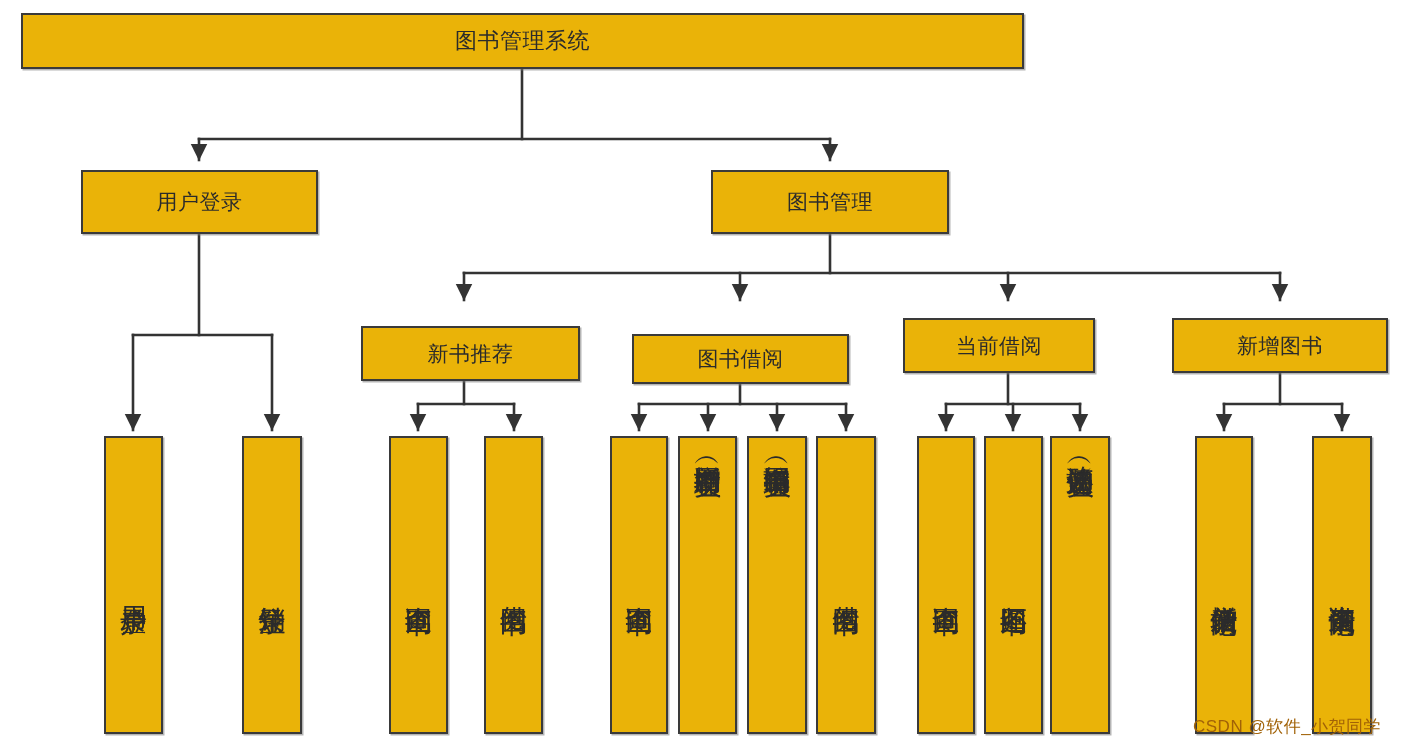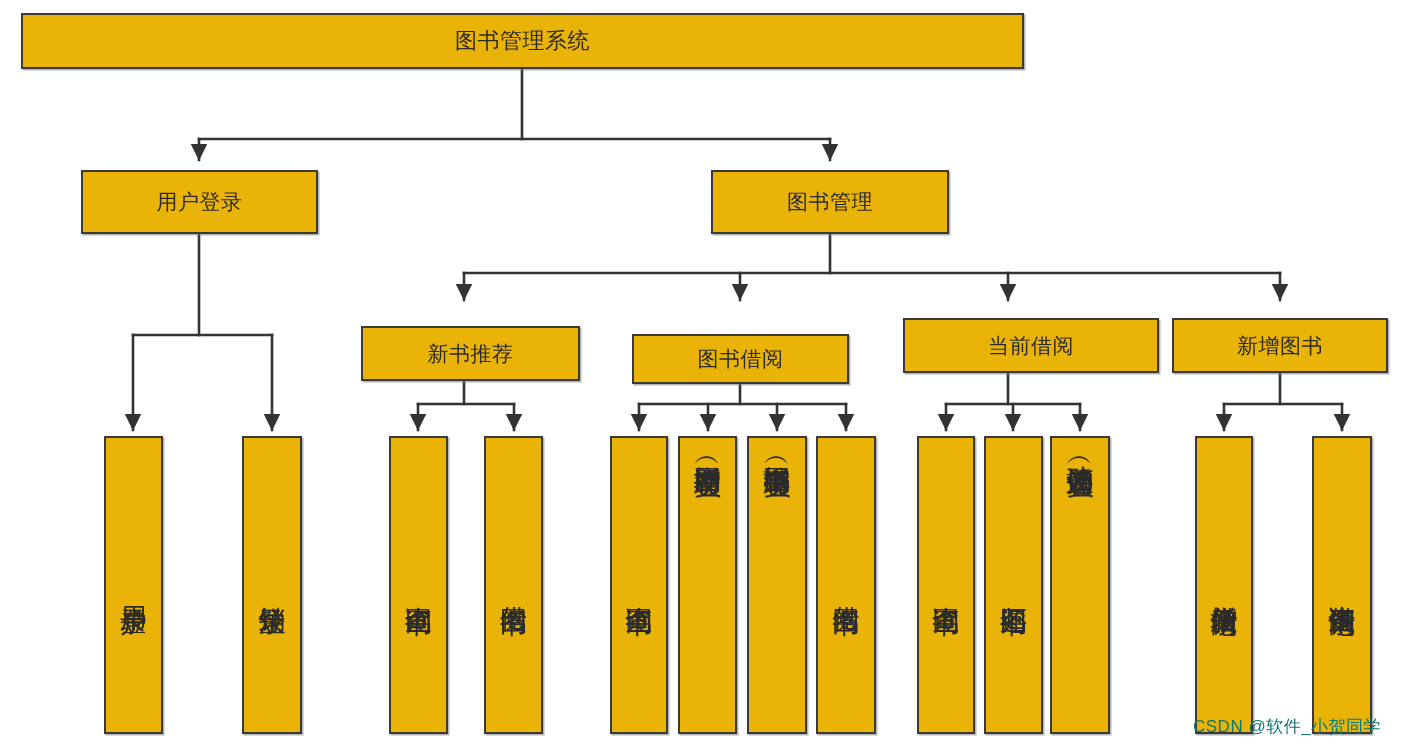--- a/index.html
+++ b/index.html
@@ -62,21 +62,21 @@
     text-align: center;
   }
   .node-vert.top-align {
     align-items: flex-start;
     justify-content: center;
     padding-top: 6px;
   }
   .watermark {
     position: absolute;
     font-size: 17px;
-    color: #0f766e;
+    color: #a16207;
     white-space: nowrap;
     letter-spacing: 0.5px;
   }
 </style>
 </head>
 <body>
 
 <div id="diagram-root">
 
   <svg class="edges" viewBox="0 0 1405 747">
@@ -139,21 +139,21 @@
   <div class="node" style="left:711px; top:170px; width:238px; height:64px;justify-content:center;">
     <span class="label-h">图书管理</span>
   </div>
 
   <div class="node" style="left:361px; top:326px; width:219px; height:55px;">
     <span class="label-h">新书推荐</span>
   </div>
   <div class="node" style="left:632px; top:334px; width:217px; height:50px;">
     <span class="label-h">图书借阅</span>
   </div>
-  <div class="node" style="left:903px; top:318px; width:256px; height:55px;">
+  <div class="node" style="left:903px; top:318px; width:192px; height:55px;">
     <span class="label-h">当前借阅</span>
   </div>
   <div class="node" style="left:1172px; top:318px; width:216px; height:55px;">
     <span class="label-h">新增图书</span>
   </div>
 
   <div class="node node-vert" style="left:104px; top:436px; width:59px; height:298px;">
     <span class="label-v">用户登录</span>
   </div>
   <div class="node node-vert" style="left:242px; top:436px; width:60px; height:298px;">

